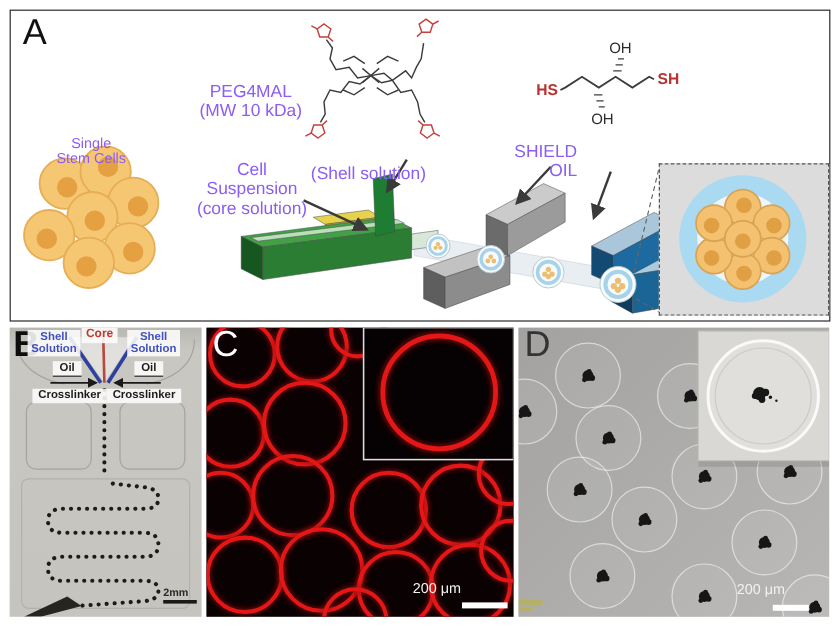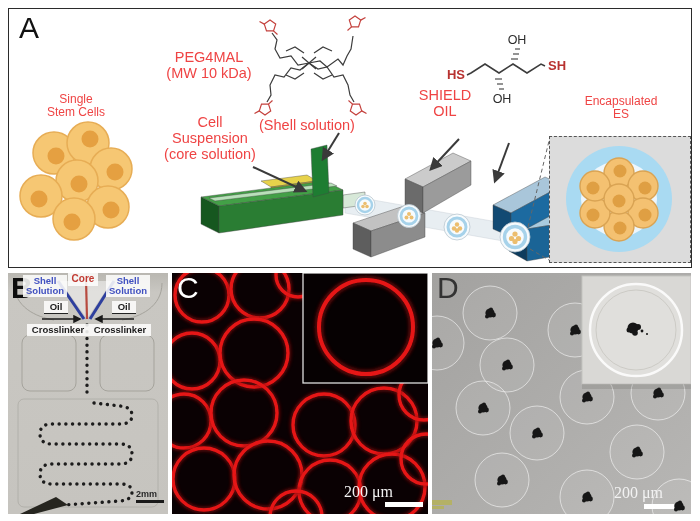--- a/index.html
+++ b/index.html
@@ -6,36 +6,36 @@
   #page{position:relative;width:700px;height:521px;background:#ffffff;overflow:hidden;
         font-family:"Liberation Sans",sans-serif;}
   .abs{position:absolute;}
   .pre{white-space:pre-line;}
   .ctr{text-align:center;}
   .fill{position:absolute;left:0;top:0;width:100%;height:100%;}
 
   
   #panelA{left:8px;top:8px;width:682px;height:258px;background:#ffffff;border:1.5px solid #2b2b2b;}
   .aLabel{font-size:30px;color:#111;line-height:1;}
-  .aText{color:#ef4444;font-size:14.5px;line-height:1.12;}
+  .aText{color:#8b5cf6;font-size:14.5px;line-height:1.12;margin-top:20px;}
   .aBig{font-size:12px;}
   #esInset{left:540px;top:127px;width:140px;height:125px;background:#dcdcdc;border:1.5px dashed #555;}
   #esShell{left:16px;top:9px;width:106px;height:106px;border-radius:50%;background:#a9daf2;}
   #esCore{left:31px;top:24px;width:76px;height:76px;border-radius:50%;background:#eef6fb;}
 
   
   #panelB{left:8px;top:273px;width:160px;height:241px;background:linear-gradient(180deg,#b9b7b1,#c9c7c2 8%,#c6c4bf);overflow:hidden;}
   #panelC{left:172px;top:273px;width:256px;height:241px;background:#0a0103;overflow:hidden;}
   #panelD{left:432px;top:273px;width:259px;height:241px;background:linear-gradient(135deg,#a3a2a0,#b7b6b4);overflow:hidden;}
   .photoLabel{font-size:30px;line-height:1;font-weight:700;}
   .chipB{position:absolute;background:rgba(253,253,252,0.88);text-align:center;line-height:1.05;padding:1px 2px;font-weight:700;}
   .chipBlue{color:#4050c0;font-size:9.5px;}
   .chipRed{color:#c23a32;font-size:10px;}
   .chipBlk{color:#1c1c1c;font-size:9.5px;font-weight:700;}
-  .scaleTxt{font-size:16px;color:#f2f2f2;line-height:1;font-family:Liberation Serif, serif;}
+  .scaleTxt{font-size:12px;color:#f2f2f2;line-height:1;}
 </style>
 </head>
 <body>
 
 <div id="page">
 
   <div id="panelA" class="abs">
 
     <svg class="fill" viewBox="0 0 682 258">
       <defs>
@@ -190,24 +190,22 @@
 
     <div class="abs aLabel" style="left:10px;top:4px;">A</div>
     <div class="abs aText aBig pre ctr" style="left:12px;top:84px;width:110px;">Single
 Stem Cells</div>
     <div class="abs aText pre ctr" style="left:140px;top:40px;width:120px;">PEG4MAL
 (MW 10 kDa)</div>
     <div class="abs aText pre ctr" style="left:242px;top:108px;width:112px;">(Shell solution)</div>
     <div class="abs aText pre ctr" style="left:153px;top:105px;width:96px;">Cell
 Suspension
 (core solution)</div>
-    <div class="abs aText pre ctr" style="left:400px;top:78px;width:72px;">SHIELD
+    <div class="abs aText pre ctr" style="left:400px;top:90px;width:72px;text-align:right;">SHIELD
 OIL</div>
-    <div class="abs aText aBig pre ctr" style="left:550px;top:86px;width:124px;">Encapsulated
-ES</div>
 
     <div id="esInset" class="abs">
       <div id="esShell" class="abs"></div>
       <div id="esCore" class="abs"></div>
       <svg class="fill" viewBox="0 0 140 125">
         <g stroke="#d9a353" stroke-width="1.4">
           <g fill="#f4c171">
             <circle cx="69" cy="36" r="15"></circle>
               <circle cx="93" cy="49" r="15"></circle>
               <circle cx="93" cy="76" r="15"></circle>

